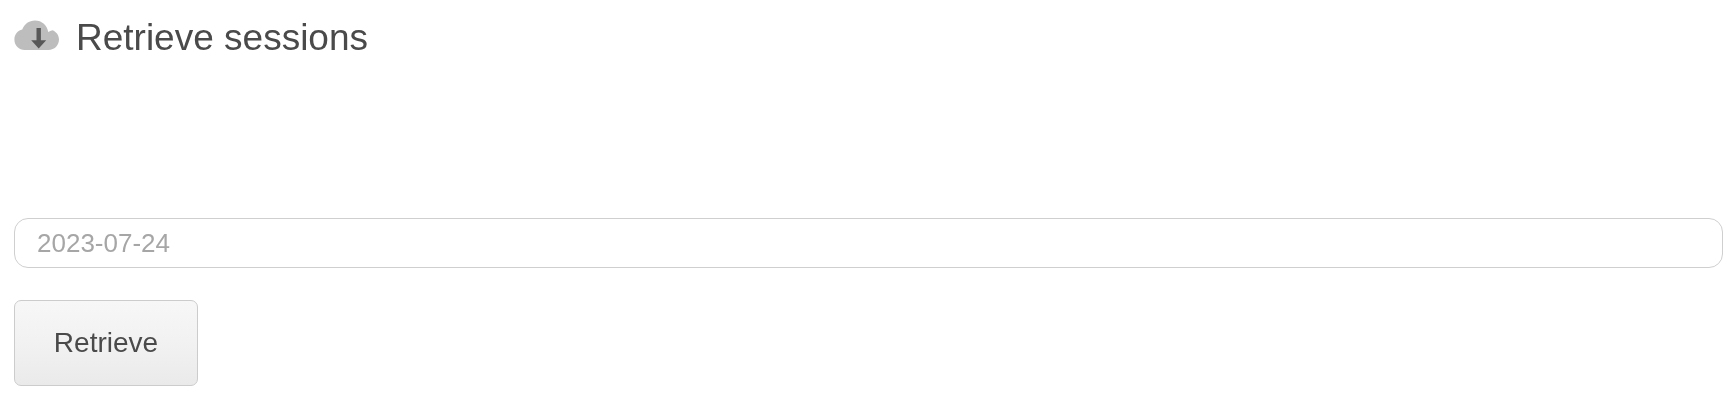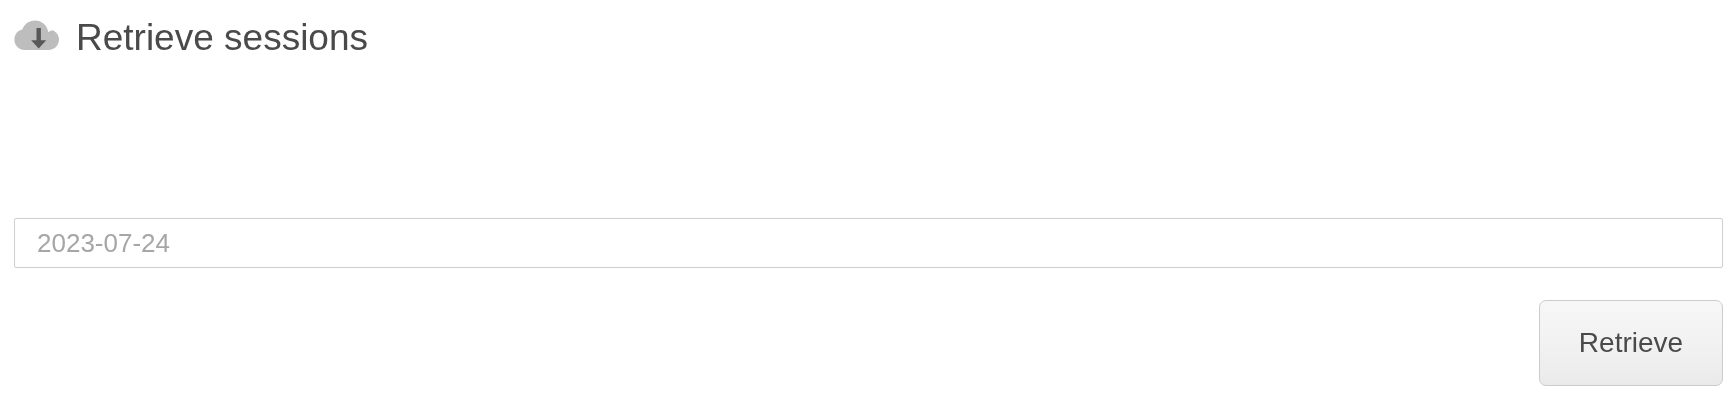--- a/index.html
+++ b/index.html
@@ -63,41 +63,40 @@
 
   
   .date-input {
     position: absolute;
     left: 14px;
     top: 218px;
     width: 1709px;
     height: 50px;
     box-sizing: border-box;
     border: 1px solid #cfcfcf;
-    border-radius: 2px;
+    border-radius: 14px;
     background: #ffffff;
     padding: 0 22px;
     font-family: "Liberation Sans", "DejaVu Sans", sans-serif;
     font-size: 26px;
     color: #4a4a4a;
     outline: none;
   }
   .date-input::placeholder {
     color: #a6a6a6;
     opacity: 1;
   }
 
   
   .action-row {
     position: absolute;
     left: 14px;
     top: 300px;
     width: 1709px;
     display: flex;
-    justify-content: flex-end;
   }
   .retrieve-button {
     display: inline-block;
     box-sizing: border-box;
     min-width: 184px;
     height: 86px;
     padding: 0 30px;
     border: 1px solid #cccccc;
     border-radius: 7px;
     background: linear-gradient(to bottom, #f7f7f7 0%, #f1f1f1 55%, #eaeaea 100%);

